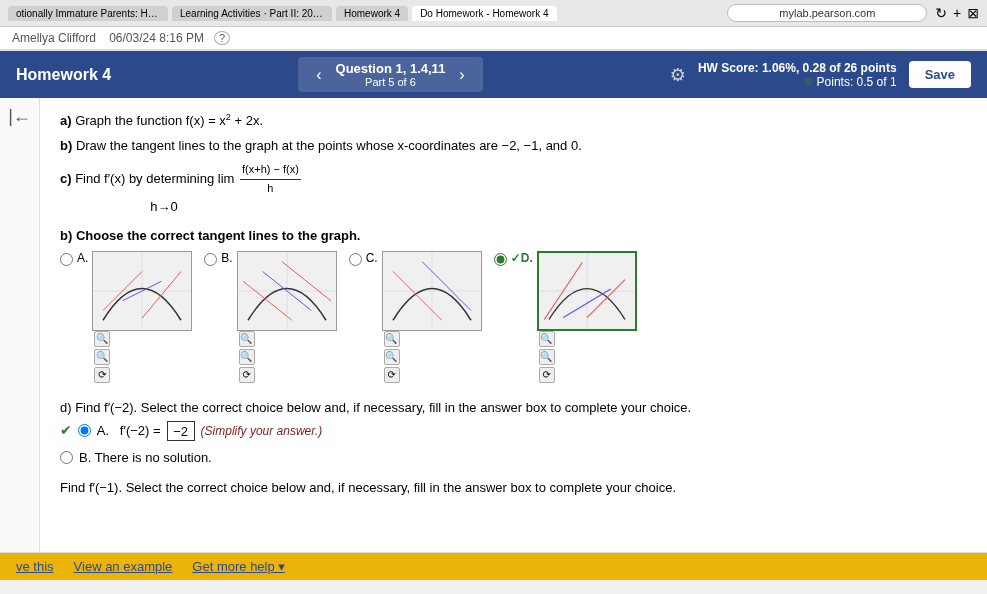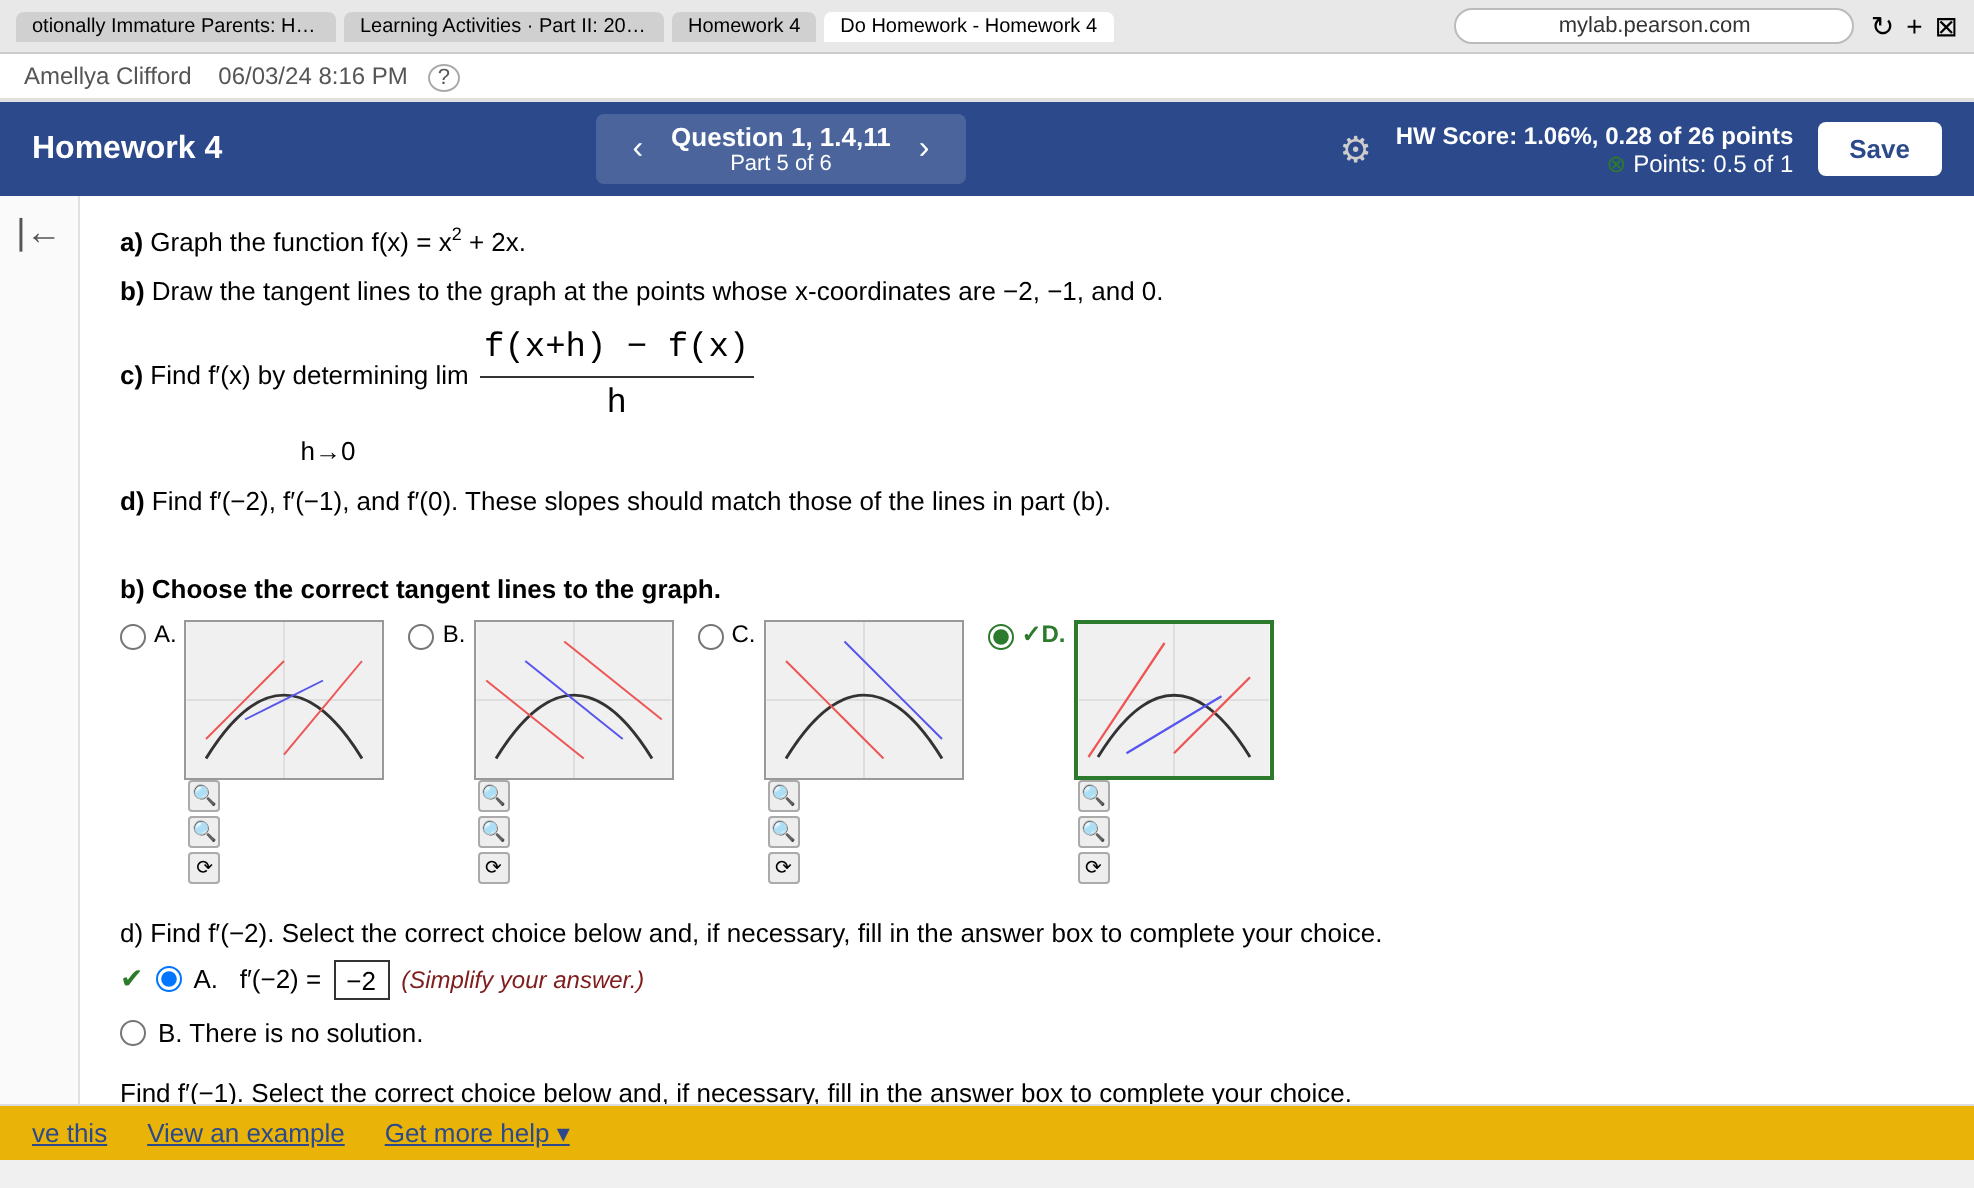--- a/index.html
+++ b/index.html
@@ -158,21 +158,21 @@
       color: #555;
     }
 
     .content-area {
       flex: 1;
       padding: 12px 20px;
       overflow-y: auto;
     }
 
     .question-instructions {
-      margin-bottom: 25px;
+      margin-bottom: 10px;
       line-height: 1.6;
     }
     .question-instructions p {
       margin-bottom: 4px;
       font-size: 13px;
     }
 
     .section-label {
       font-weight: bold;
       font-size: 13px;
@@ -308,23 +308,22 @@
     .checkmark-green {
       color: #2c7a2c;
       font-size: 14px;
     }
 
     .fraction {
       display: inline-flex;
       flex-direction: column;
       align-items: center;
       vertical-align: middle;
-      font-size: 17px;
+      font-size: 11px;
       margin: 0 2px;
-      font-family: Liberation Mono, monospace;
     }
     .fraction .numer {
       border-bottom: 1px solid #333;
       padding: 0 2px;
     }
     .fraction .denom {
       padding: 0 2px;
     }
     sup { font-size: 9px; }
   </style>
@@ -397,23 +396,20 @@
         <strong>b)</strong> Draw the tangent lines to the graph at the points whose x-coordinates are −2, −1, and 0.
       </p>
       <p>
         <strong>c)</strong> Find f′(x) by determining lim
         <span class="fraction">
           <span class="numer">f(x+h) − f(x)</span>
           <span class="denom">h</span>
         </span>
         <br>&nbsp;&nbsp;&nbsp;&nbsp;&nbsp;&nbsp;&nbsp;&nbsp;&nbsp;&nbsp;&nbsp;&nbsp;&nbsp;&nbsp;&nbsp;&nbsp;&nbsp;&nbsp;&nbsp;&nbsp;&nbsp;&nbsp;&nbsp;&nbsp;&nbsp;h→0
       </p>
-      <p>
-        <strong>d)</strong> Find f′(−2), f′(−1), and f′(0). These slopes should match those of the lines in part (b).
-      </p>
     </div>
 
     <div class="section-label">b) Choose the correct tangent lines to the graph.</div>
 
     <div class="graph-choices">
 
       <div class="graph-choice">
         <input type="radio" name="graph" style="">
         <span style="font-size:12px;">A.</span>
         <div>

